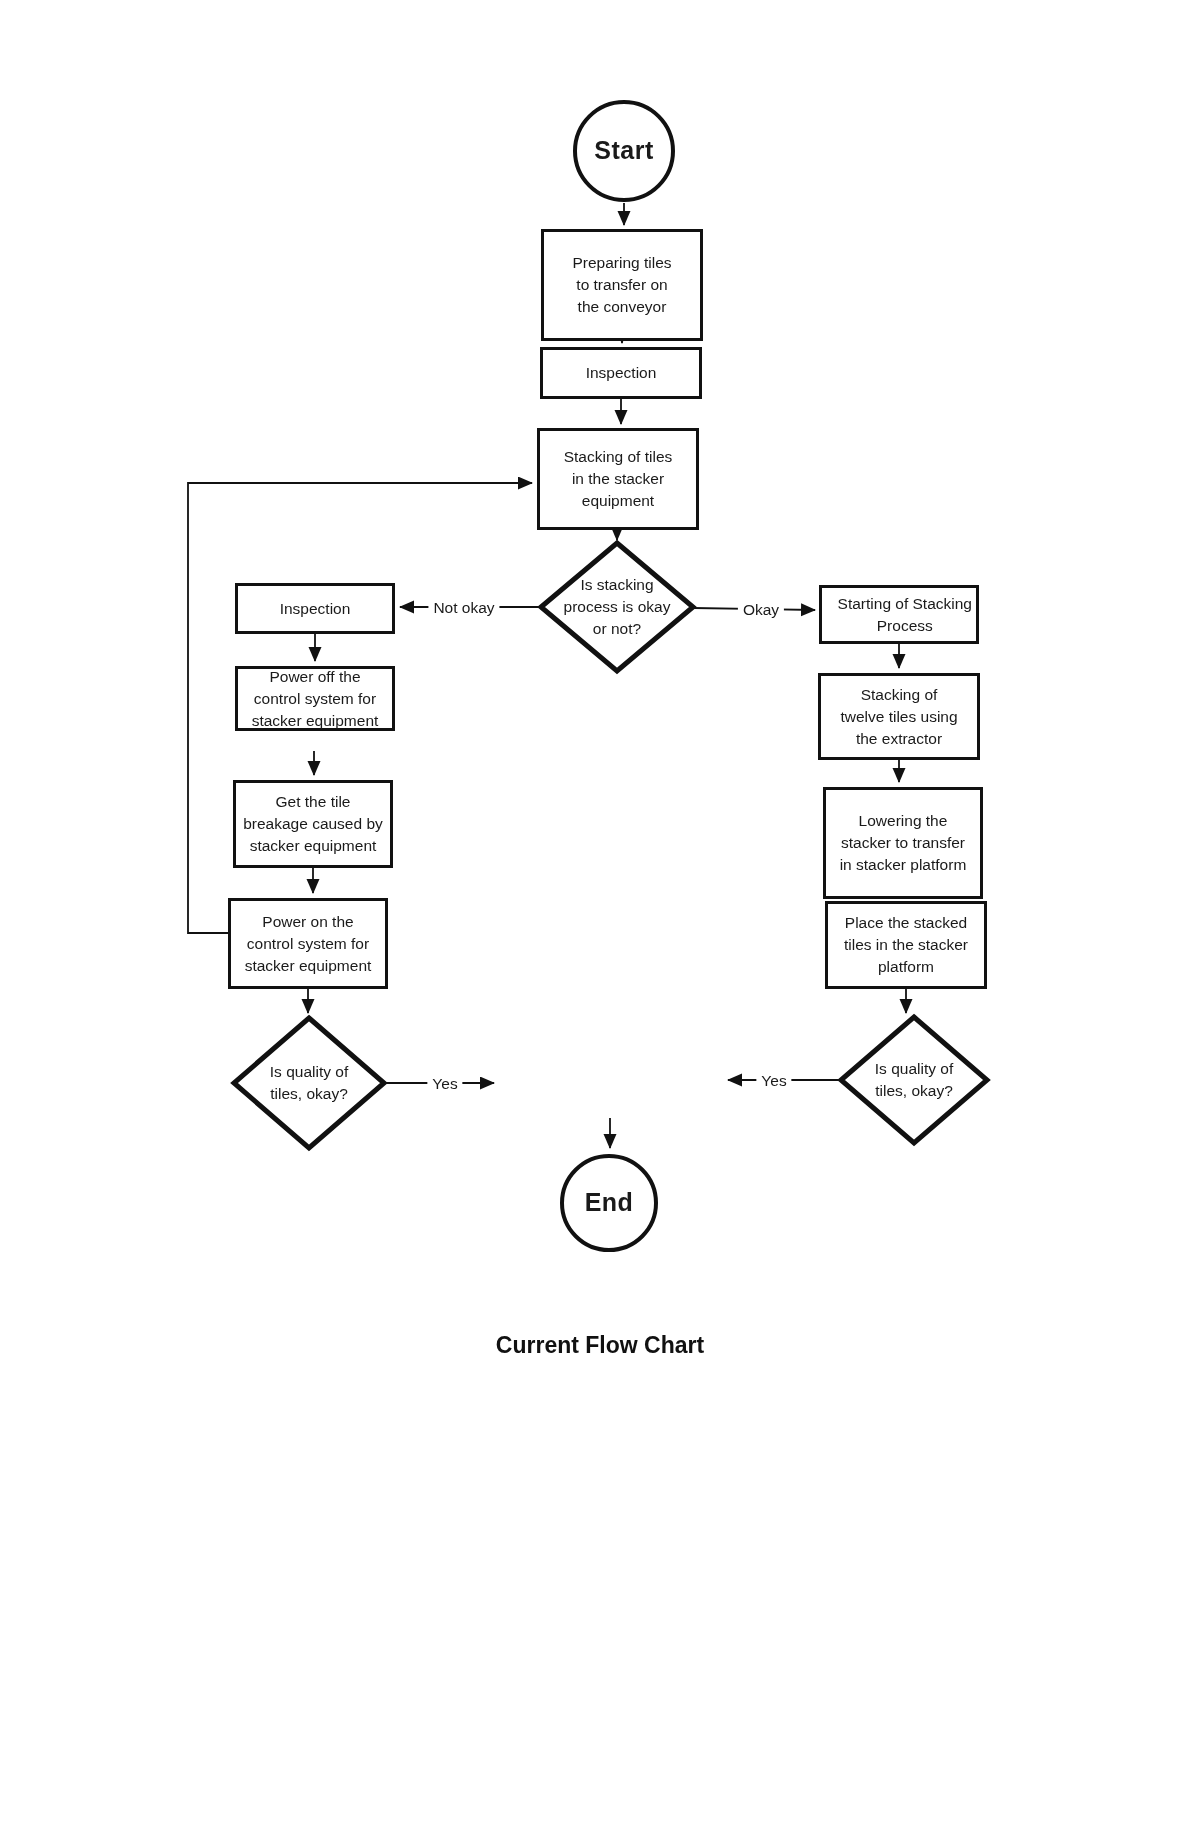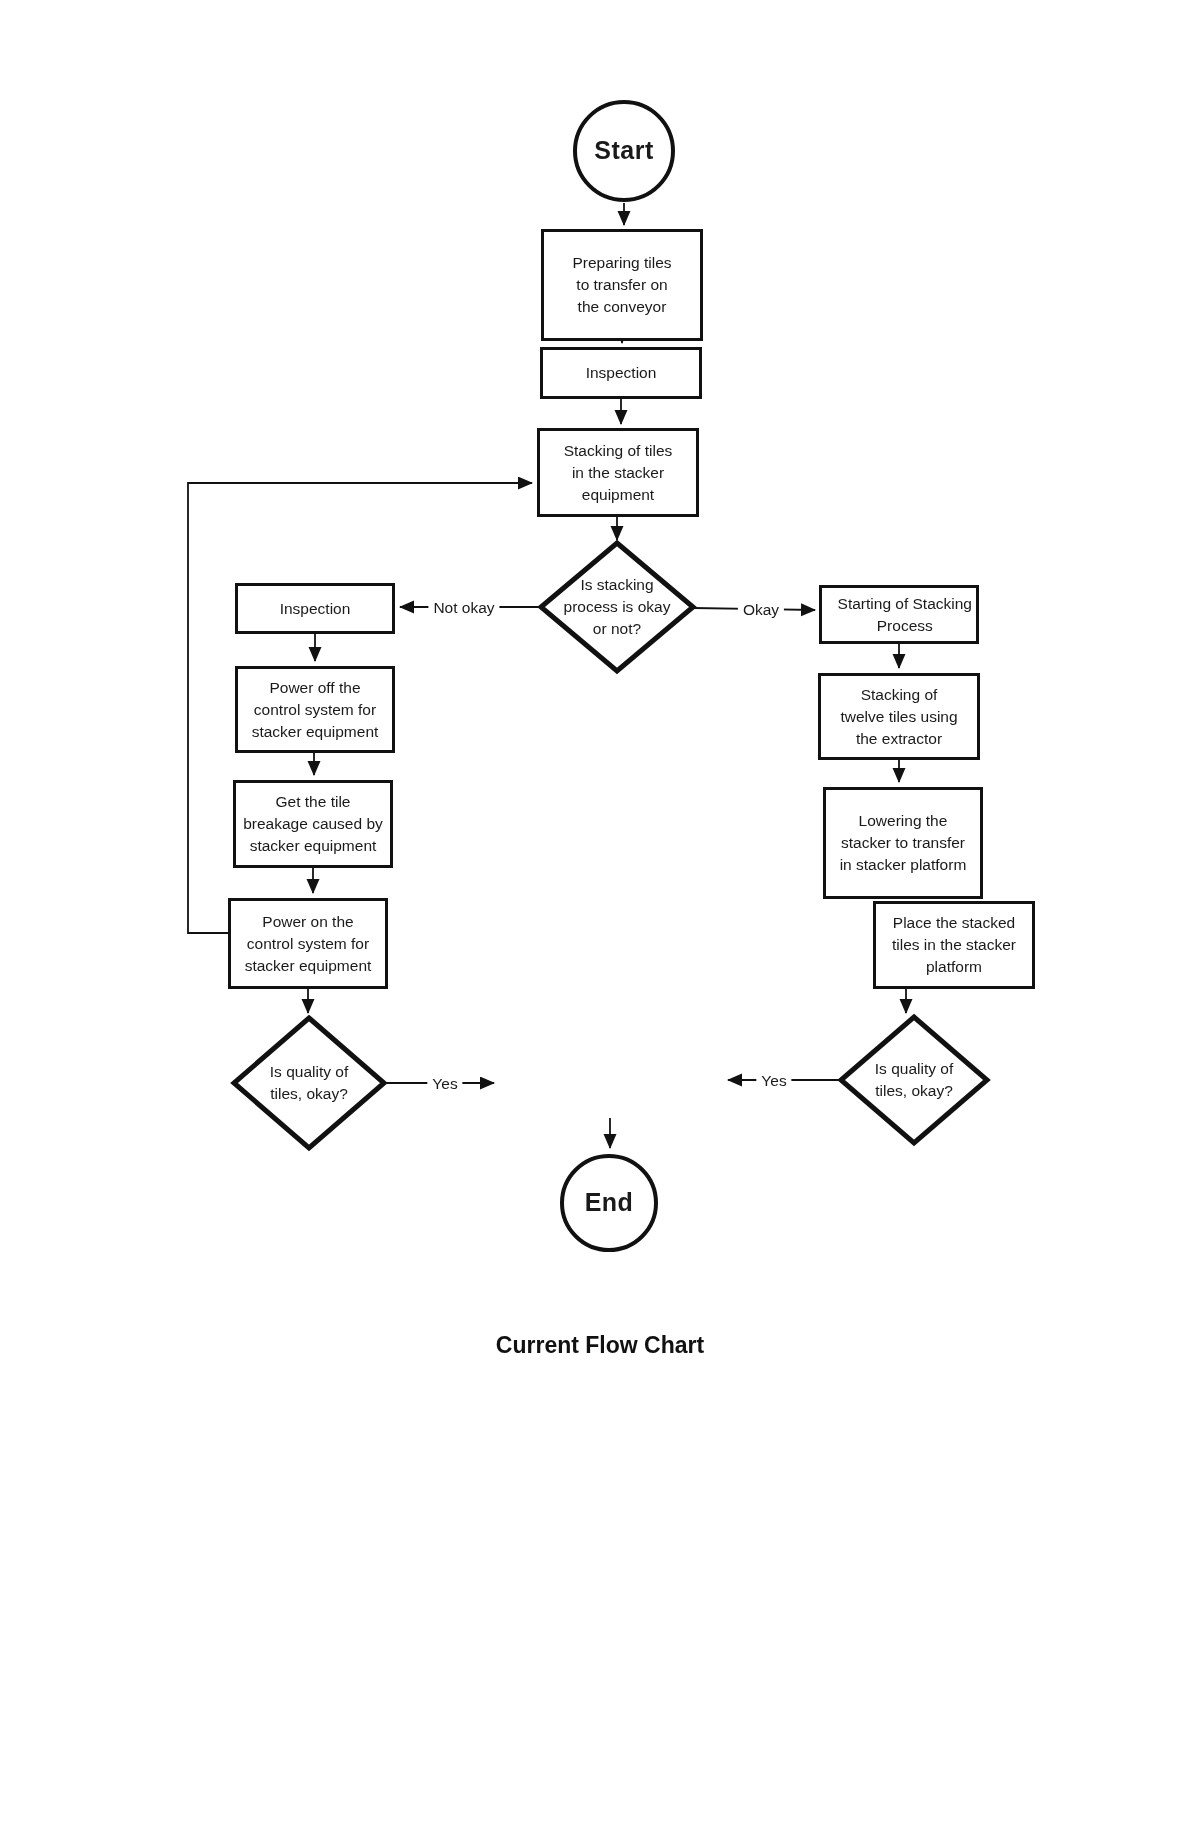--- a/index.html
+++ b/index.html
@@ -105,30 +105,30 @@
   </div>
 
   <div class="node box" style="left:541px;top:229px;width:162px;height:112px;">
     <span class="lbl">Preparing tiles
 to transfer on
 the conveyor</span>
   </div>
   <div class="node box" style="left:540px;top:347px;width:162px;height:52px;">
     <span class="lbl">Inspection</span>
   </div>
-  <div class="node box" style="left:537px;top:428px;width:162px;height:89px;">
+  <div class="node box" style="left:537px;top:428px;width:162px;height:102px;">
     <span class="lbl">Stacking of tiles
 in the stacker
 equipment</span>
   </div>
 
   <div class="node box" style="left:235px;top:583px;width:160px;height:51px;">
     <span class="lbl">Inspection</span>
   </div>
-  <div class="node box" style="left:235px;top:666px;width:160px;height:87px;">
+  <div class="node box" style="left:235px;top:666px;width:160px;height:65px;">
     <span class="lbl">Power off the
 control system for
 stacker equipment</span>
   </div>
   <div class="node box" style="left:233px;top:780px;width:160px;height:88px;">
     <span class="lbl">Get the tile
 breakage caused by
 stacker equipment</span>
   </div>
   <div class="node box" style="left:228px;top:898px;width:160px;height:91px;">
@@ -144,21 +144,21 @@
   <div class="node box" style="left:818px;top:673px;width:162px;height:87px;">
     <span class="lbl">Stacking of
 twelve tiles using
 the extractor</span>
   </div>
   <div class="node box" style="left:823px;top:787px;width:160px;height:112px;">
     <span class="lbl">Lowering the
 stacker to transfer
 in stacker platform</span>
   </div>
-  <div class="node box" style="left:825px;top:901px;width:162px;height:88px;margin-left:48px;">
+  <div class="node box" style="left:825px;top:901px;width:162px;height:88px;">
     <span class="lbl">Place the stacked
 tiles in the stacker
 platform</span>
   </div>
 
   <div class="diamond-text" style="left:617px;top:607px;width:130px;">Is stacking
 process is okay
 or not?</div>
   <div class="diamond-text" style="left:309px;top:1083px;width:110px;">Is quality of
 tiles, okay?</div>

